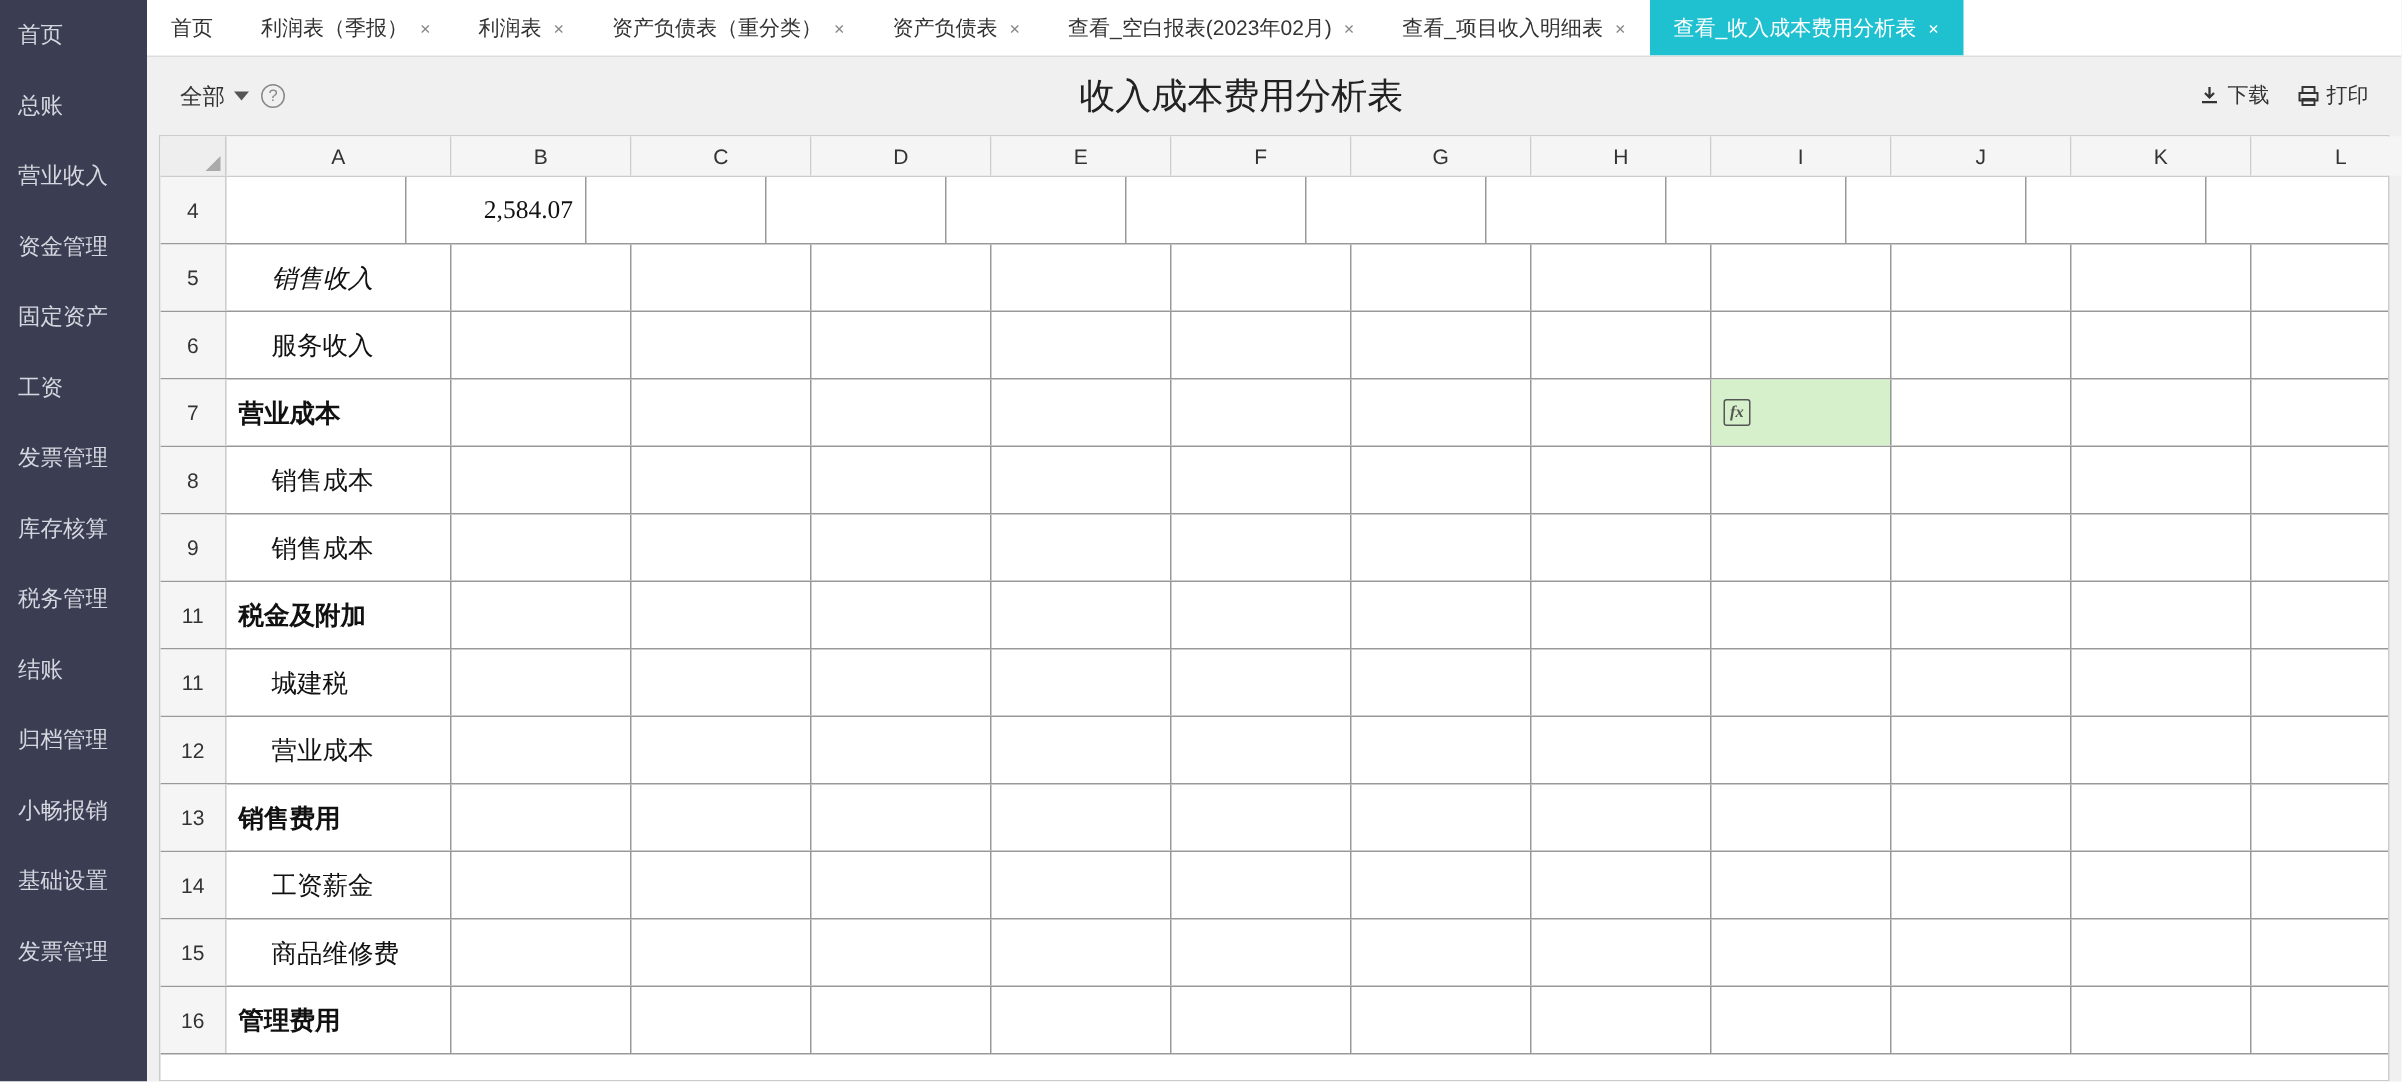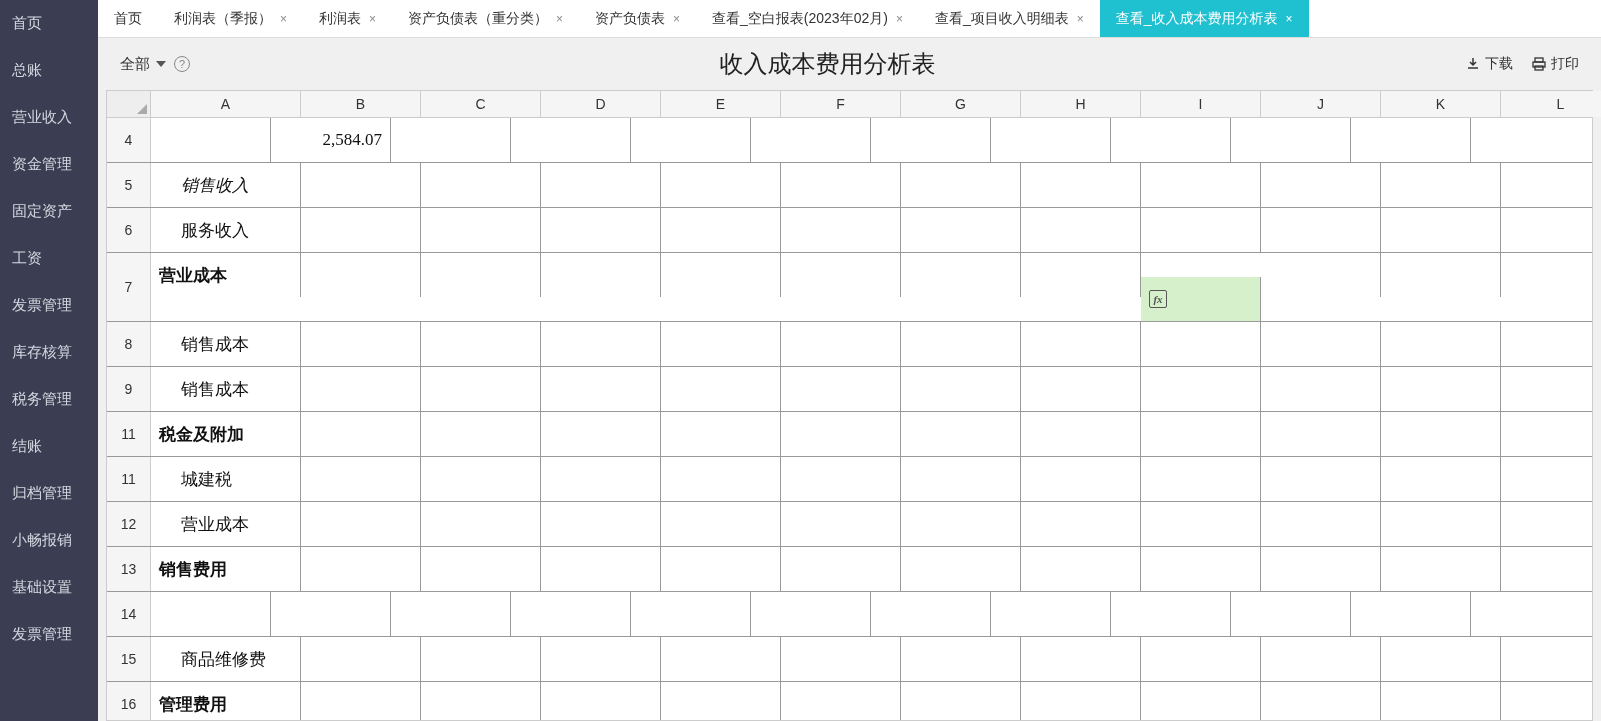--- a/index.html
+++ b/index.html
@@ -362,21 +362,21 @@
           <div class="row">
             <div class="row-h">7</div>
             <div class="cell bold" style="width: 150px;">营业成本</div>
             <div class="cell" style="width: 120px;"></div>
             <div class="cell" style="width: 120px;"></div>
             <div class="cell" style="width: 120px;"></div>
             <div class="cell" style="width: 120px;"></div>
             <div class="cell" style="width: 120px;"></div>
             <div class="cell" style="width: 120px;"></div>
             <div class="cell" style="width: 120px;"></div>
-            <div class="cell fx-highlight" style="width: 120px; margin-top: 24px;">
+            <div class="cell fx-highlight" style="width: 120px;">
               <div class="fx-icon">fx</div>
             </div>
             <div class="cell" style="width: 120px;"></div>
             <div class="cell" style="width: 120px;"></div>
             <div class="cell" style="width: 120px;"></div>
           </div>
           <div class="row">
             <div class="row-h">8</div>
             <div class="cell indent" style="width: 150px;">销售成本</div>
             <div class="cell" style="width: 120px;"></div>
@@ -461,20 +461,21 @@
             <div class="cell" style="width: 120px;"></div>
             <div class="cell" style="width: 120px;"></div>
             <div class="cell" style="width: 120px;"></div>
             <div class="cell" style="width: 120px;"></div>
             <div class="cell" style="width: 120px;"></div>
             <div class="cell" style="width: 120px;"></div>
             <div class="cell" style="width: 120px;"></div>
           </div>
           <div class="row">
             <div class="row-h">14</div>
+            <div class="cell indent" style="width: 150px;">工资薪金</div>
             <div class="cell" style="width: 120px;"></div>
             <div class="cell" style="width: 120px;"></div>
             <div class="cell" style="width: 120px;"></div>
             <div class="cell" style="width: 120px;"></div>
             <div class="cell" style="width: 120px;"></div>
             <div class="cell" style="width: 120px;"></div>
             <div class="cell" style="width: 120px;"></div>
             <div class="cell" style="width: 120px;"></div>
             <div class="cell" style="width: 120px;"></div>
             <div class="cell" style="width: 120px;"></div>

